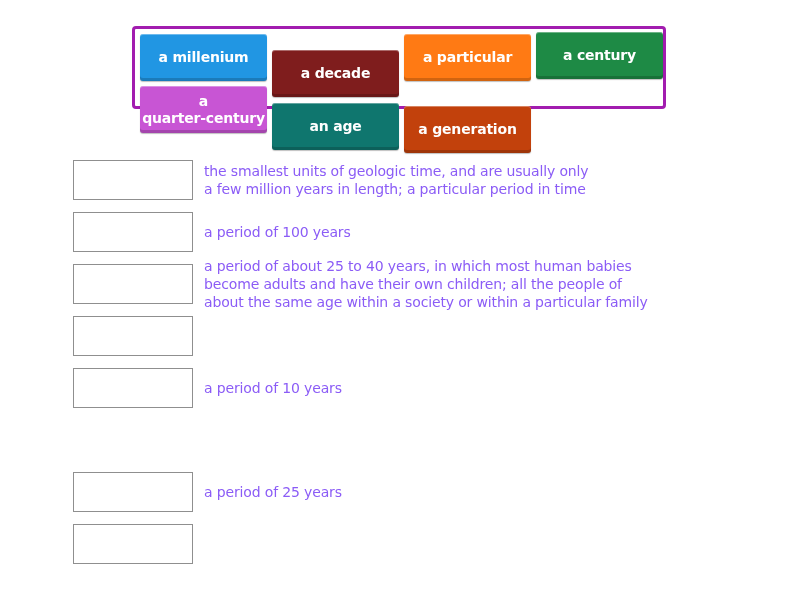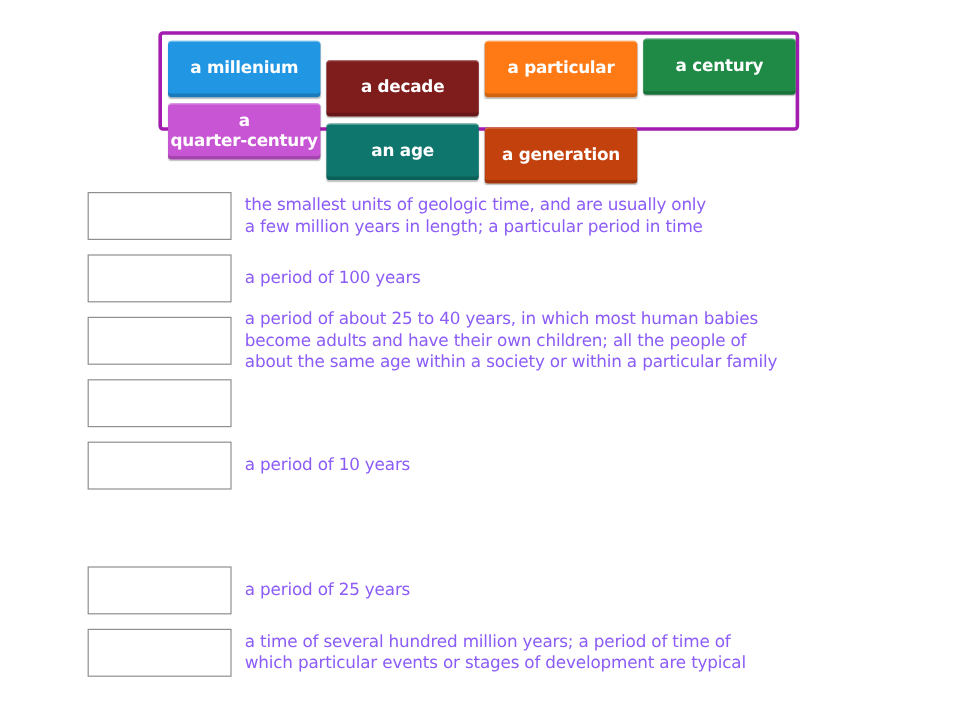--- a/index.html
+++ b/index.html
@@ -140,17 +140,15 @@
   </div>
 
 
   <div class="row" style="top:472px;">
     <div class="drop-box"></div>
     <div class="definition">a period of 25 years</div>
   </div>
 
   <div class="row" style="top:524px;">
     <div class="drop-box"></div>
-    <div class="definition">a time of several hundred million years; a period of time of
-which particular events or stages of development are typical</div>
   </div>
 
 </div>
 
 </body></html>

